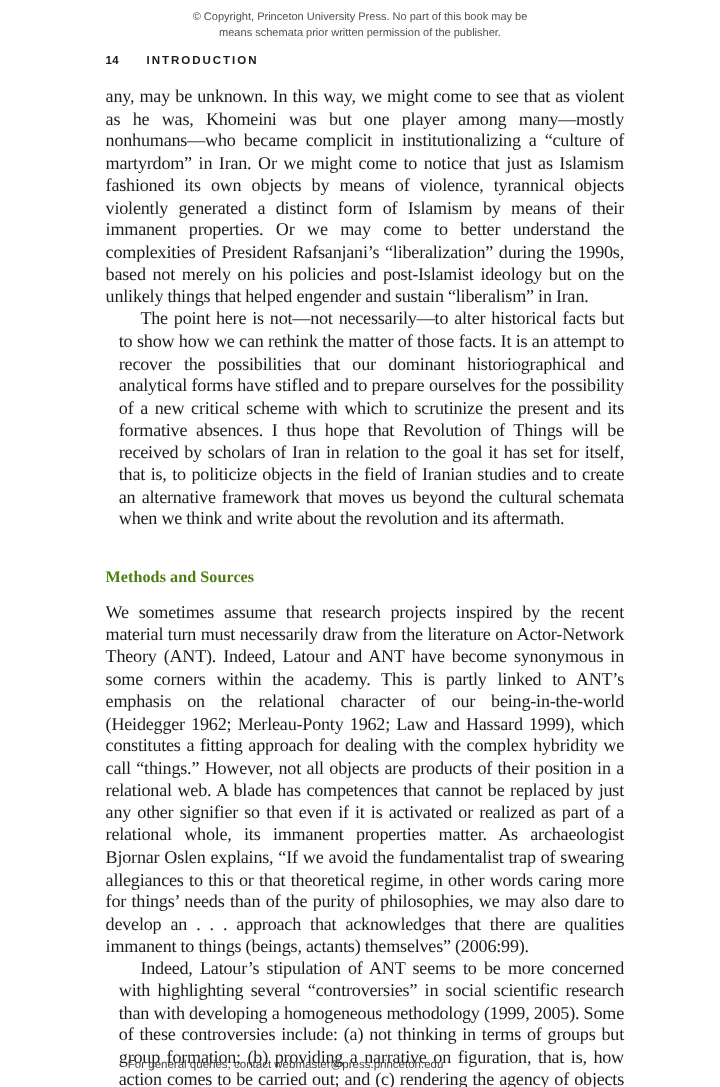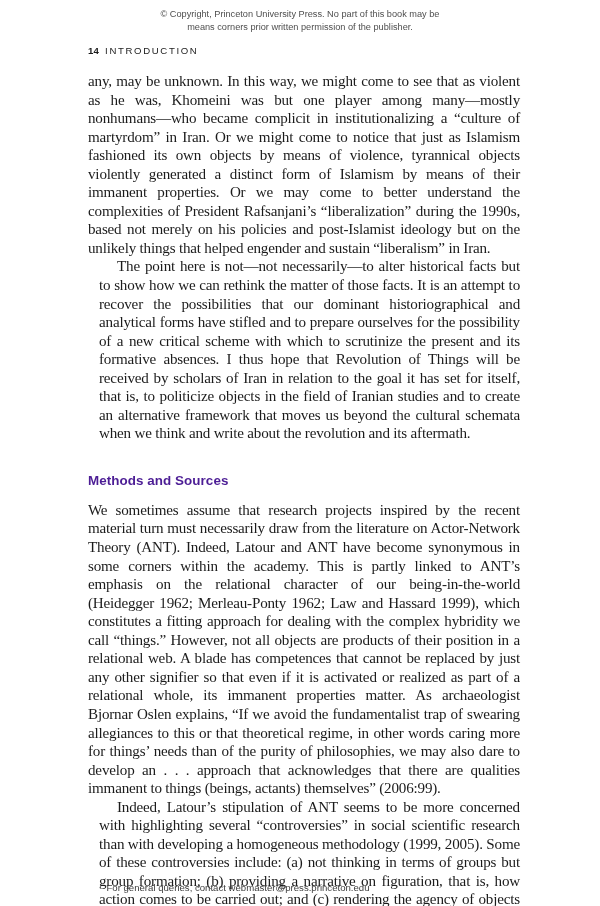--- a/index.html
+++ b/index.html
@@ -37,25 +37,25 @@
     top: 45px;
     left: 88px;
     font-family: "Liberation Sans", "DejaVu Sans", sans-serif;
     font-size: 9.6px;
     font-weight: bold;
     color: #1b1b1b;
     white-space: nowrap;
   }
   .running-head .folio {
     letter-spacing: 0.2px;
-    margin-right: 6px;
+    margin-right: 23px;
   }
   .running-head .chapter-name {
     letter-spacing: 1.65px;
-    font-weight: normal;
+    font-weight: bold;
   }
 
   
   .text-column {
     position: absolute;
     top: 72px;
     left: 88px;
     width: 432px;
   }
 
@@ -70,24 +70,24 @@
     hyphens: manual;
   }
   p.body-paragraph.indented { text-indent: 18px; margin-left: 11px; }
 
   p.body-paragraph i, span.ital { }
 
   
   h2.section-heading {
     margin: 0;
     padding: 0;
-    font-family: Liberation Sans, sans-serif;
+    font-family: Liberation Serif, serif;
     font-size: 13.4px;
     font-weight: bold;
-    color: #4c1d95;
+    color: #4d7c0f;
     letter-spacing: 0.005em;
   }
   .heading-block {
     padding-top: 30px;
     padding-bottom: 13px;
   }
 
   
   .page-footer {
     position: absolute;
@@ -98,21 +98,21 @@
     font-family: "Liberation Sans", "DejaVu Sans", sans-serif;
     font-size: 9.6px;
     color: #3d3d3d;
   }
 </style>
 </head>
 <body>
 
 <div class="copyright-notice">
   <span class="cline">© Copyright, Princeton University Press. No part of this book may be</span>
-  <span class="cline">means corners prior written permission of the publisher.</span>
+  <span class="cline">means schemata prior written permission of the publisher.</span>
 </div>
 
 <div class="running-head">
   <span class="folio">14</span><span class="chapter-name">INTRODUCTION</span>
 </div>
 
 <div class="text-column">
 
   <p class="body-paragraph"><span>any, may be unknown. In this way, we might come to see that as violent as he was, Khomeini was but one player among many—mostly nonhumans—who became complicit in institutionalizing a “culture of martyrdom” in Iran. Or we might come to notice that just as Islamism fashioned its own objects by means of violence, tyrannical objects violently generated a distinct form of Islamism by means of their immanent properties. Or we may come to better understand the complexities of President Rafsanjani’s “liberalization” during the 1990s, based not merely on his policies and post-Islamist ideology but on the unlikely </span><span class="ital">things</span><span> that helped engender and sustain “liberalism” in Iran.</span></p>
 

